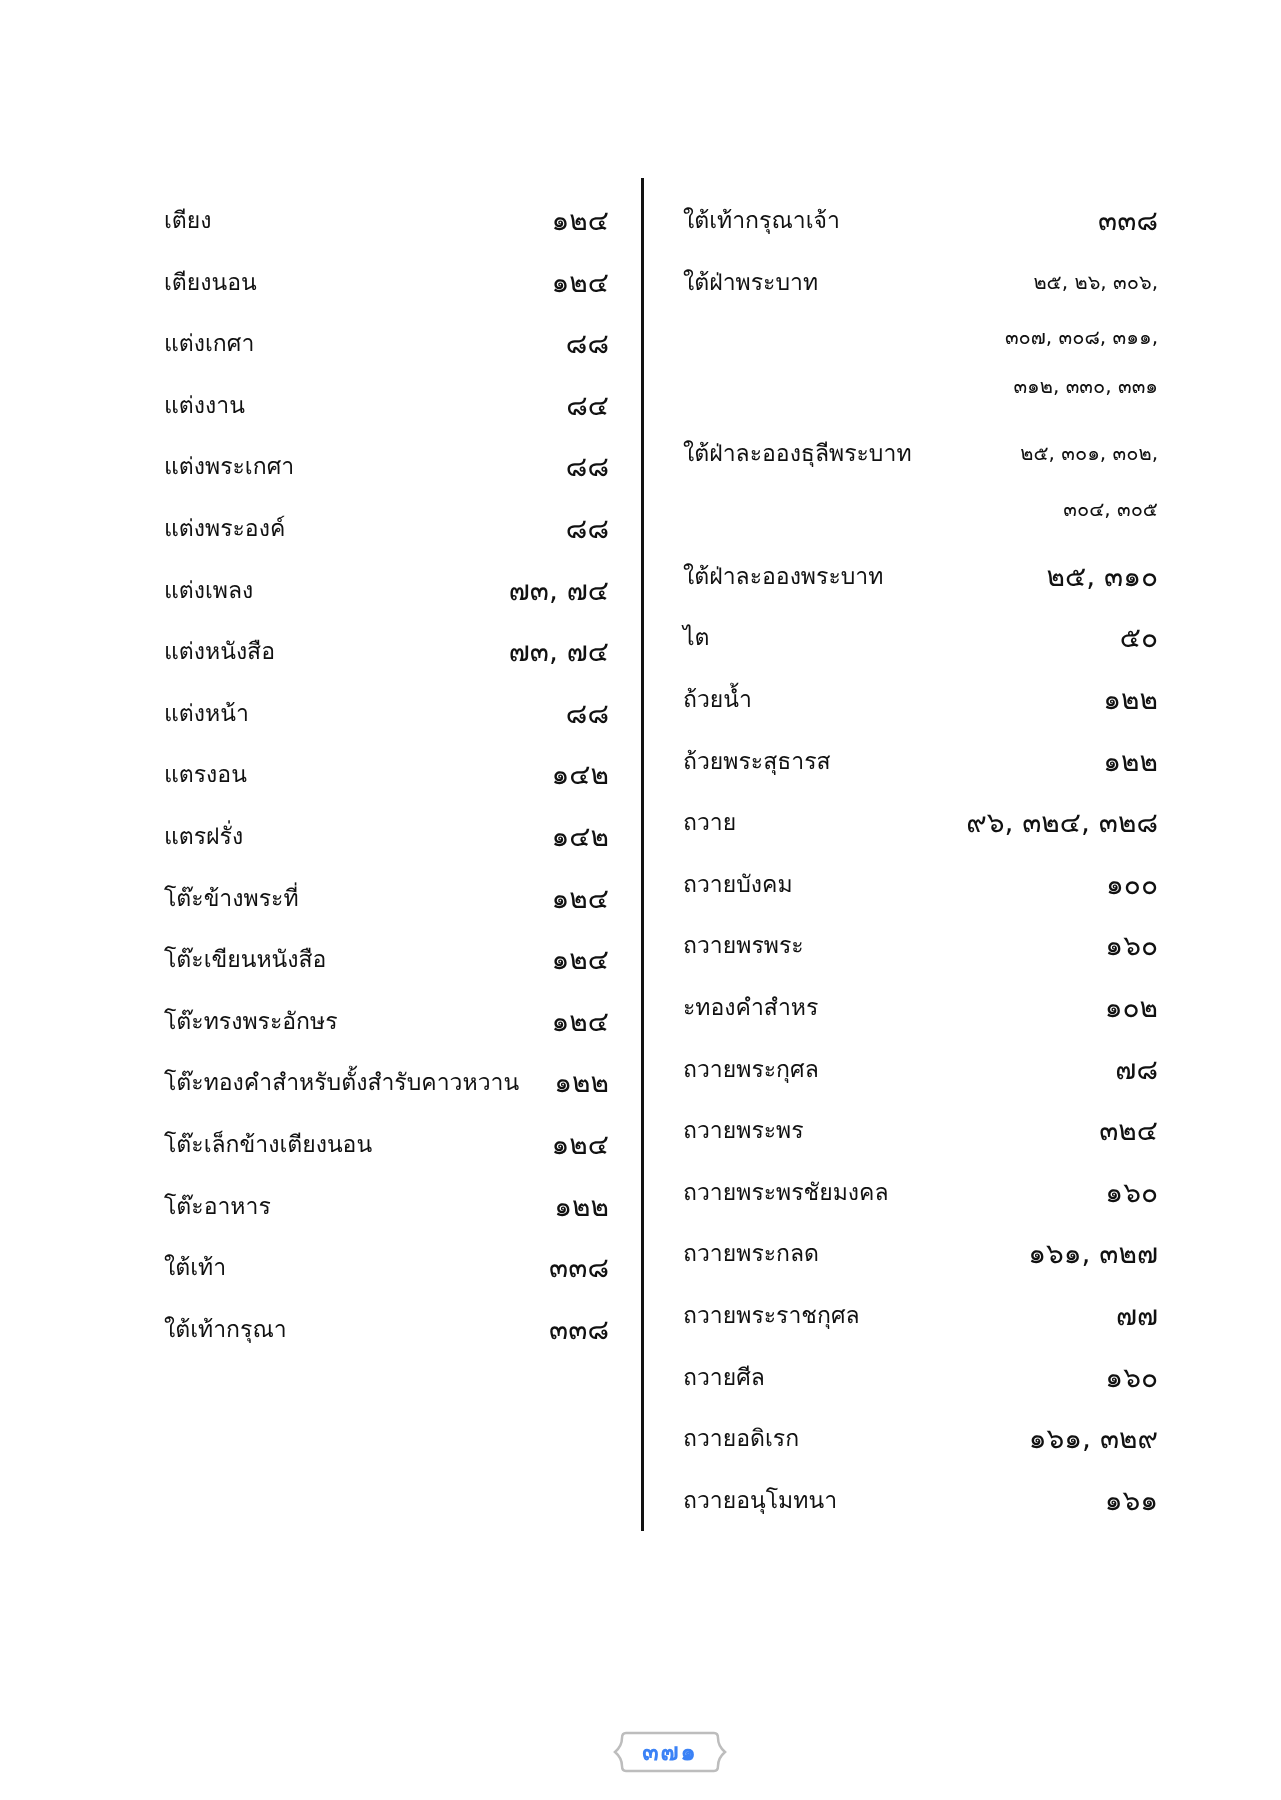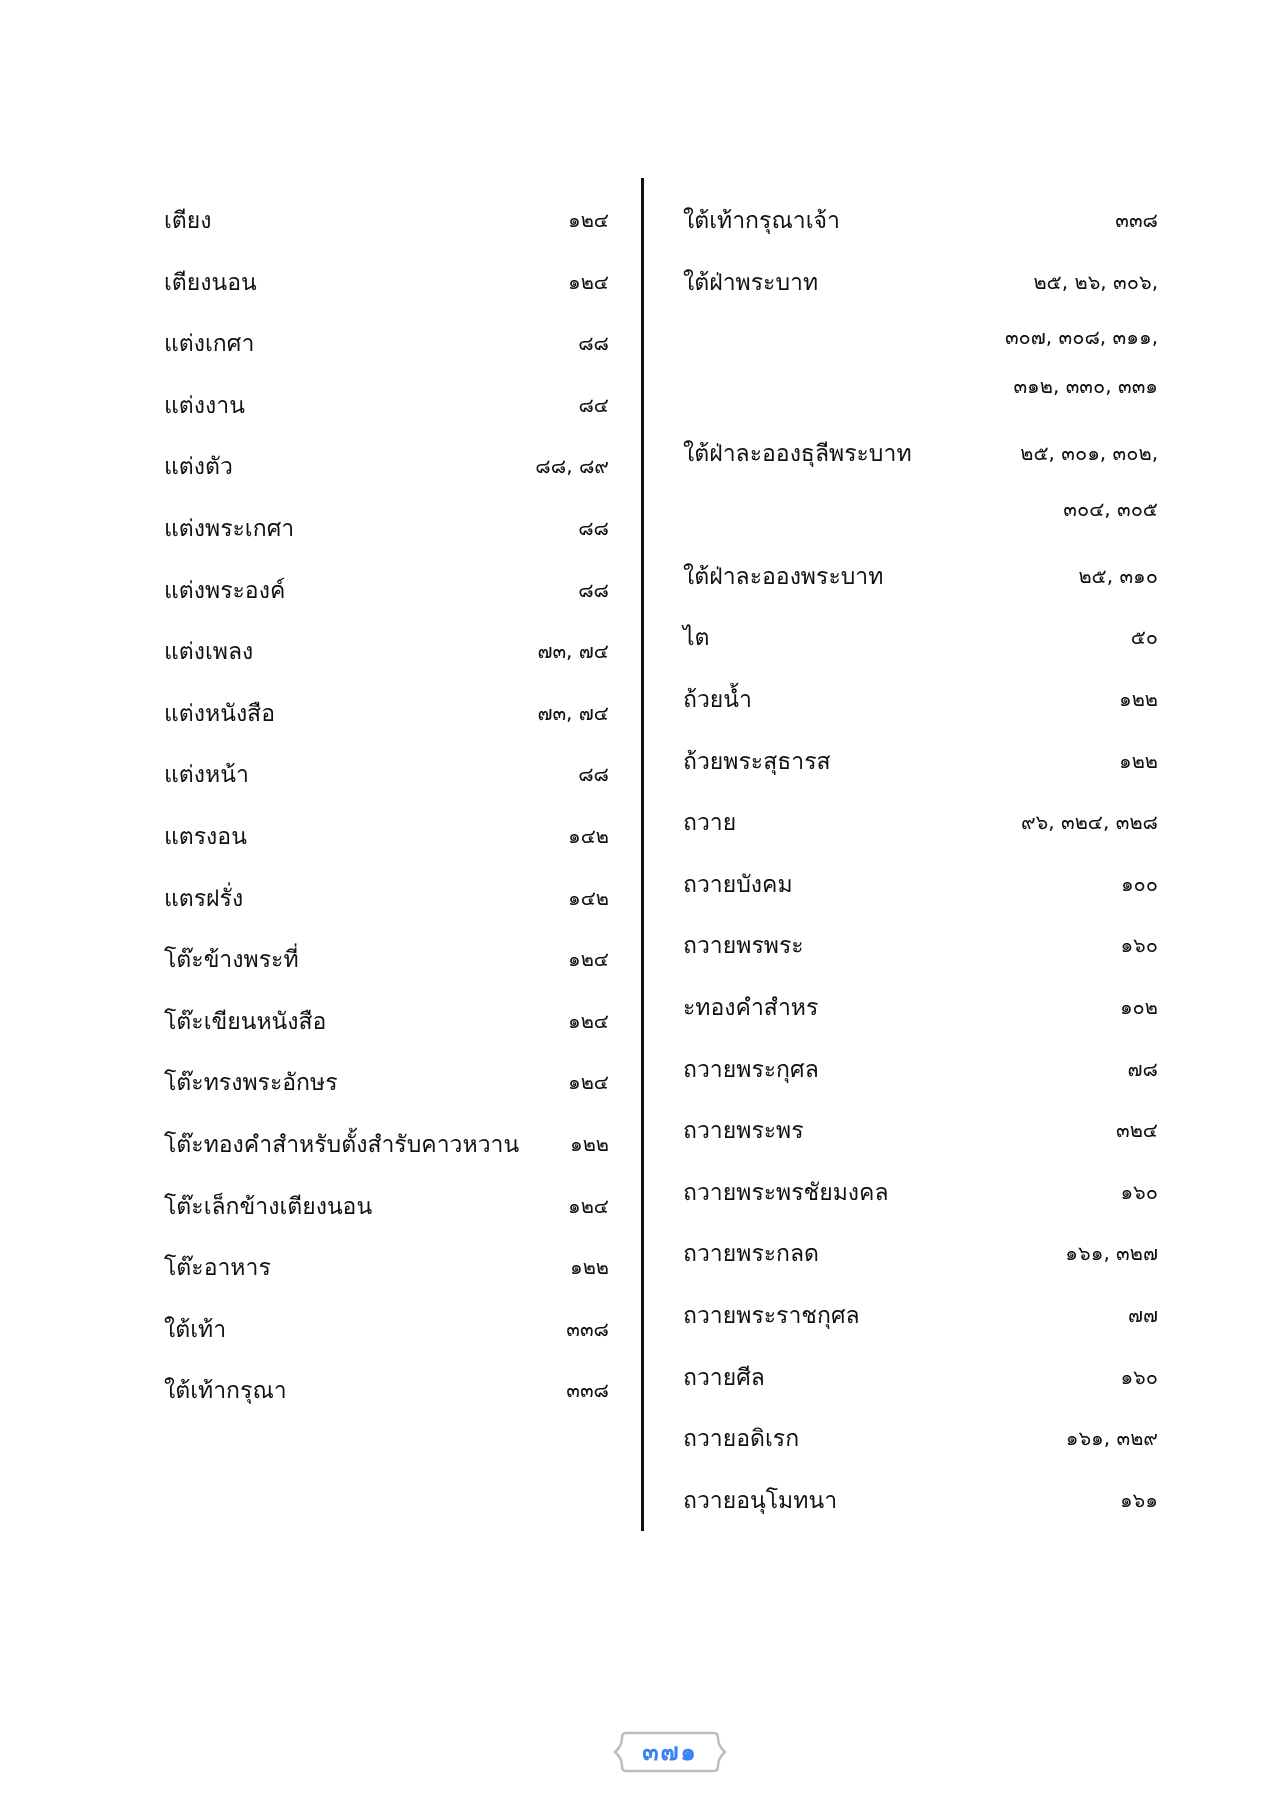--- a/index.html
+++ b/index.html
@@ -46,21 +46,21 @@
       display: flex;
       justify-content: space-between;
       align-items: flex-start;
     }
     .term {
       font-size: 23px;
       line-height: 61.6px;
       white-space: nowrap;
     }
     .pages {
-      font-size: 20px;
+      font-size: 28px;
       line-height: 61.6px;
       text-align: center;
       white-space: nowrap;
     }
     .pages-multi {
       display: flex;
       flex-direction: column;
       align-items: flex-end;
     }
     .pages-multi .pline {
@@ -114,24 +114,20 @@
       </div>
     <div class="entry">
         <span class="term">แต่งเกศา</span>
         <span class="pages">๘๘</span>
       </div>
     <div class="entry">
         <span class="term">แต่งงาน</span>
         <span class="pages">๘๔</span>
       </div>
     <div class="entry">
-        <span class="term">แต่งตัว</span>
-        <span class="pages">๘๘, ๘๙</span>
-      </div>
-    <div class="entry">
         <span class="term">แต่งพระเกศา</span>
         <span class="pages">๘๘</span>
       </div>
     <div class="entry">
         <span class="term">แต่งพระองค์</span>
         <span class="pages">๘๘</span>
       </div>
     <div class="entry">
         <span class="term">แต่งเพลง</span>
         <span class="pages">๗๓, ๗๔</span>

